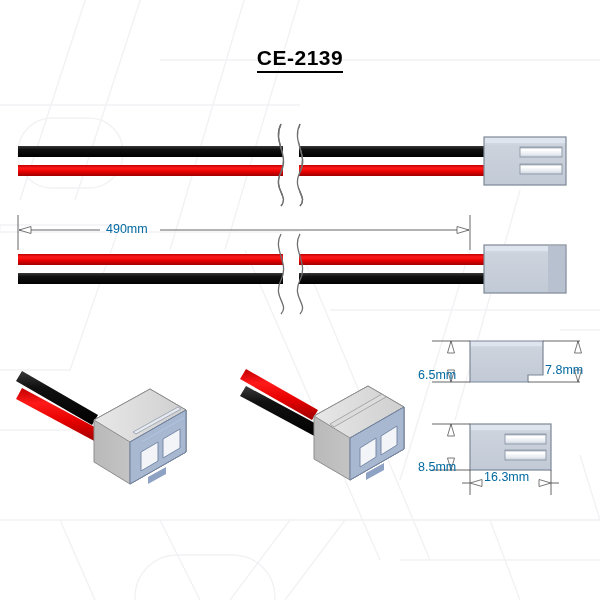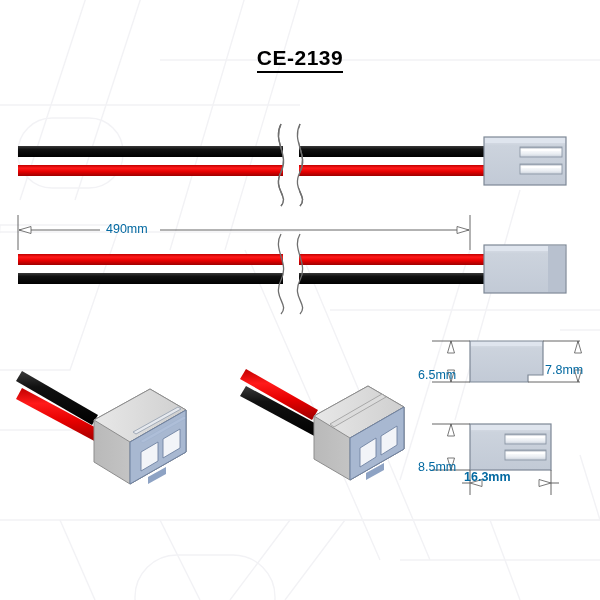--- a/index.html
+++ b/index.html
@@ -44,21 +44,21 @@
     padding-bottom: 2px;
   }
   .dim-label {
     font-size: 12.5px;
     color: #0369a1;
   }
   #dim-length-label { left: 106px; top: 222px; }
   #dim-65-label     { left: 418px; top: 368px; }
   #dim-78-label     { left: 545px; top: 363px; }
   #dim-85-label     { left: 418px; top: 460px; }
-  #dim-163-label    { left: 464px; top: 470px; font-weight: bold; }
+  #dim-163-label    { left: 484px; top: 470px; }
 </style>
 </head>
 <body>
 
 <div id="sheet">
 
   <svg id="watermark" viewBox="0 0 600 600">
     <g fill="none" stroke="#f2f2f5" stroke-width="1.4">
       <path d="M95,-30 L20,200 M150,-30 L75,200"></path>
       <path d="M-20,105 L300,105 M-20,232 L300,232"></path>

